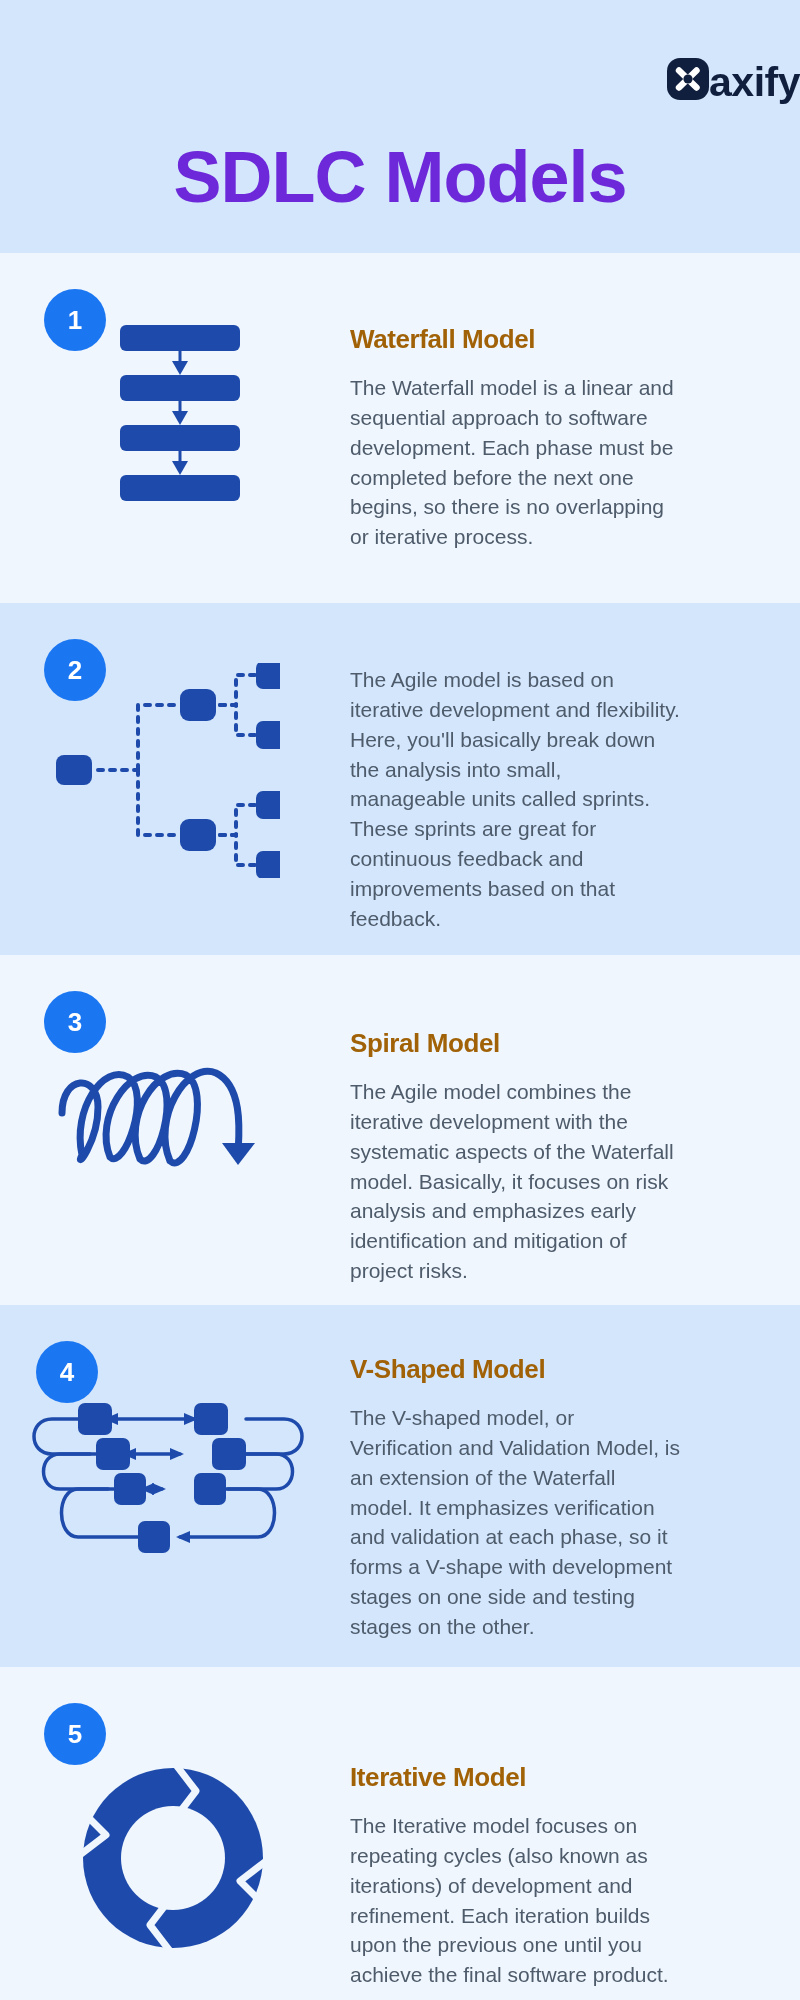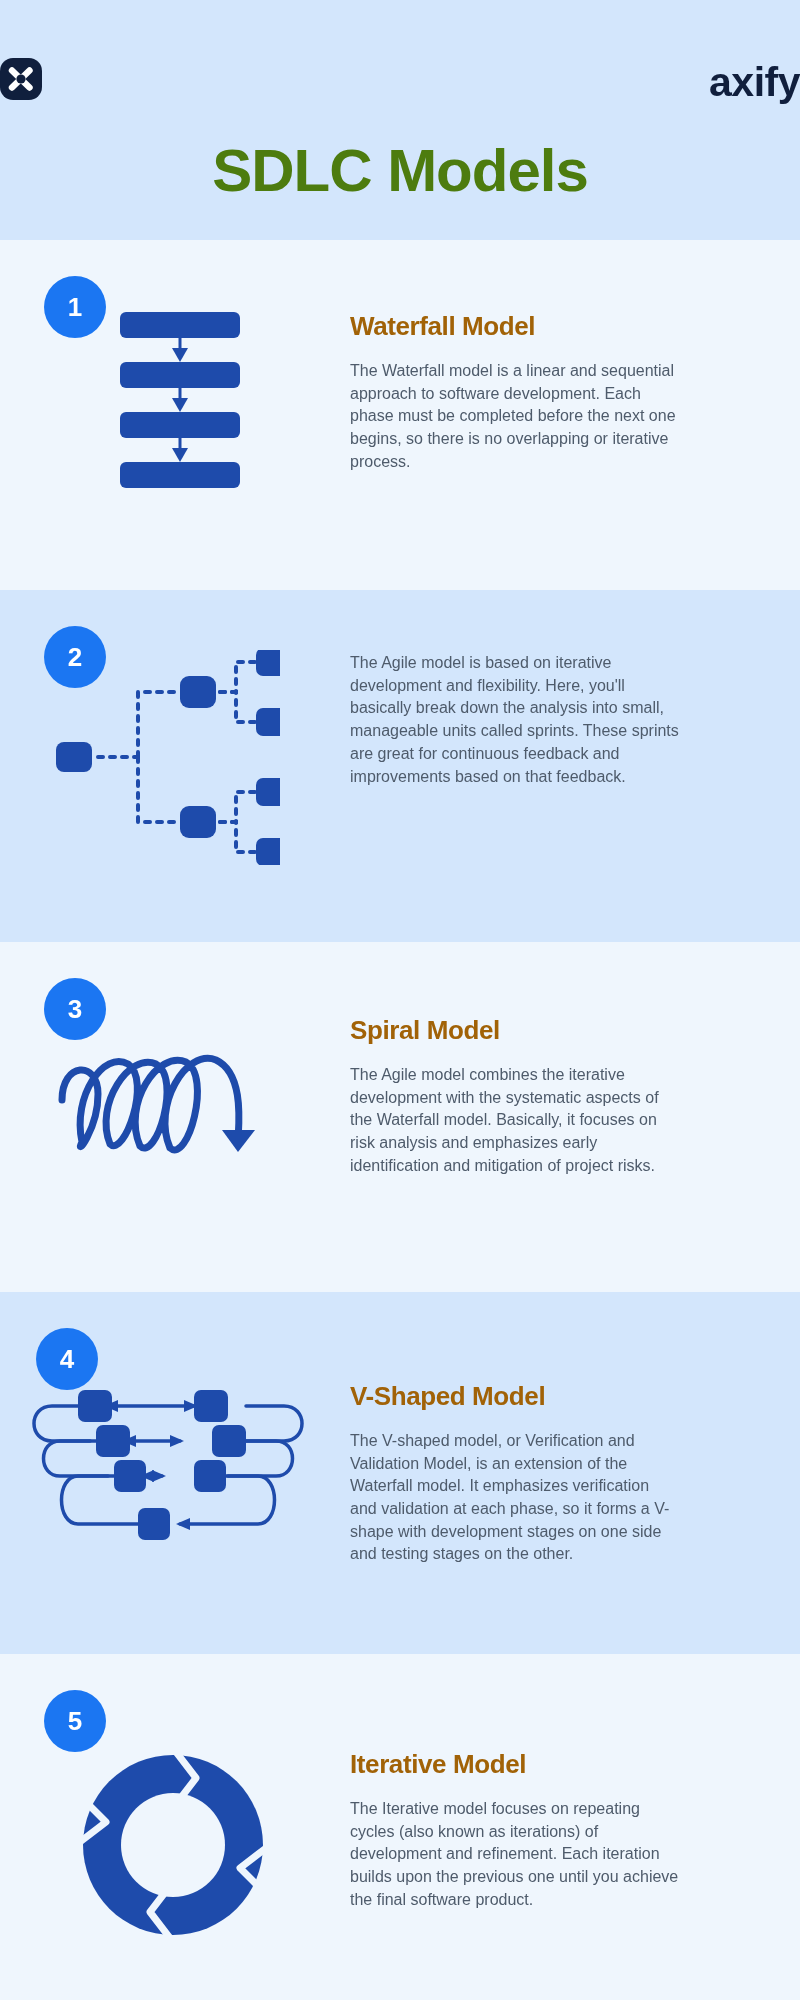--- a/index.html
+++ b/index.html
@@ -13,36 +13,36 @@
 
   
   .header {
     background:#d3e6fc;
     padding:58px 0 36px 0;
     text-align:center;
   }
   .logo-row {
     display:flex;
     align-items:center;
-    justify-content:space-between;
+    justify-content:flex-end;
     margin-bottom:34px;
   }
   .logo-mark { display:block; }
   .logo-word {
     font-size:41px;
     font-weight:700;
     color:#101f3d;
     letter-spacing:-0.5px;
     line-height:1;
     margin-top:2px;
   }
   .page-title {
-    font-size:60px;
+    font-size:72px;
     font-weight:700;
-    color:#4d7c0f;
+    color:#6d28d9;
     letter-spacing:-1px;
     line-height:1.1;
   }
 
   
   .section {
     position:relative;
     display:flex;
     align-items:flex-start;
     min-height:360px;
@@ -83,42 +83,42 @@
   }
   .model-title {
     font-size:26px;
     font-weight:700;
     color:#a16207;
     letter-spacing:-0.4px;
     margin-bottom:18px;
     line-height:1.15;
   }
   .model-desc {
-    font-size:16px;
+    font-size:21px;
     line-height:1.42;
     color:#4e5b6b;
     max-width:330px;
   }
 
   
   #sec-1 { min-height:350px; }
   #sec-1 .graphic { left:110px; top:70px; }
   #sec-1 .text-col { padding-top:72px; }
 
   #sec-2 { min-height:352px; }
   #sec-2 .graphic { left:50px; top:60px; }
   #sec-2 .text-col { padding-top:62px; }
 
   #sec-3 { min-height:350px; }
   #sec-3 .graphic { left:52px; top:92px; }
   #sec-3 .text-col { }
 
   #sec-4 { min-height:362px; }
   #sec-4 .graphic { left:8px; top:92px; }
-  #sec-4 .text-col { padding-top:90px; }
+  #sec-4 .text-col { padding-top:50px; }
 
   #sec-5 { min-height:356px; }
   #sec-5 .graphic { left:80px; top:98px; }
   #sec-5 .text-col { padding-top:96px; }
 </style>
 </head>
 <body>
 
 <div class="page">
 

